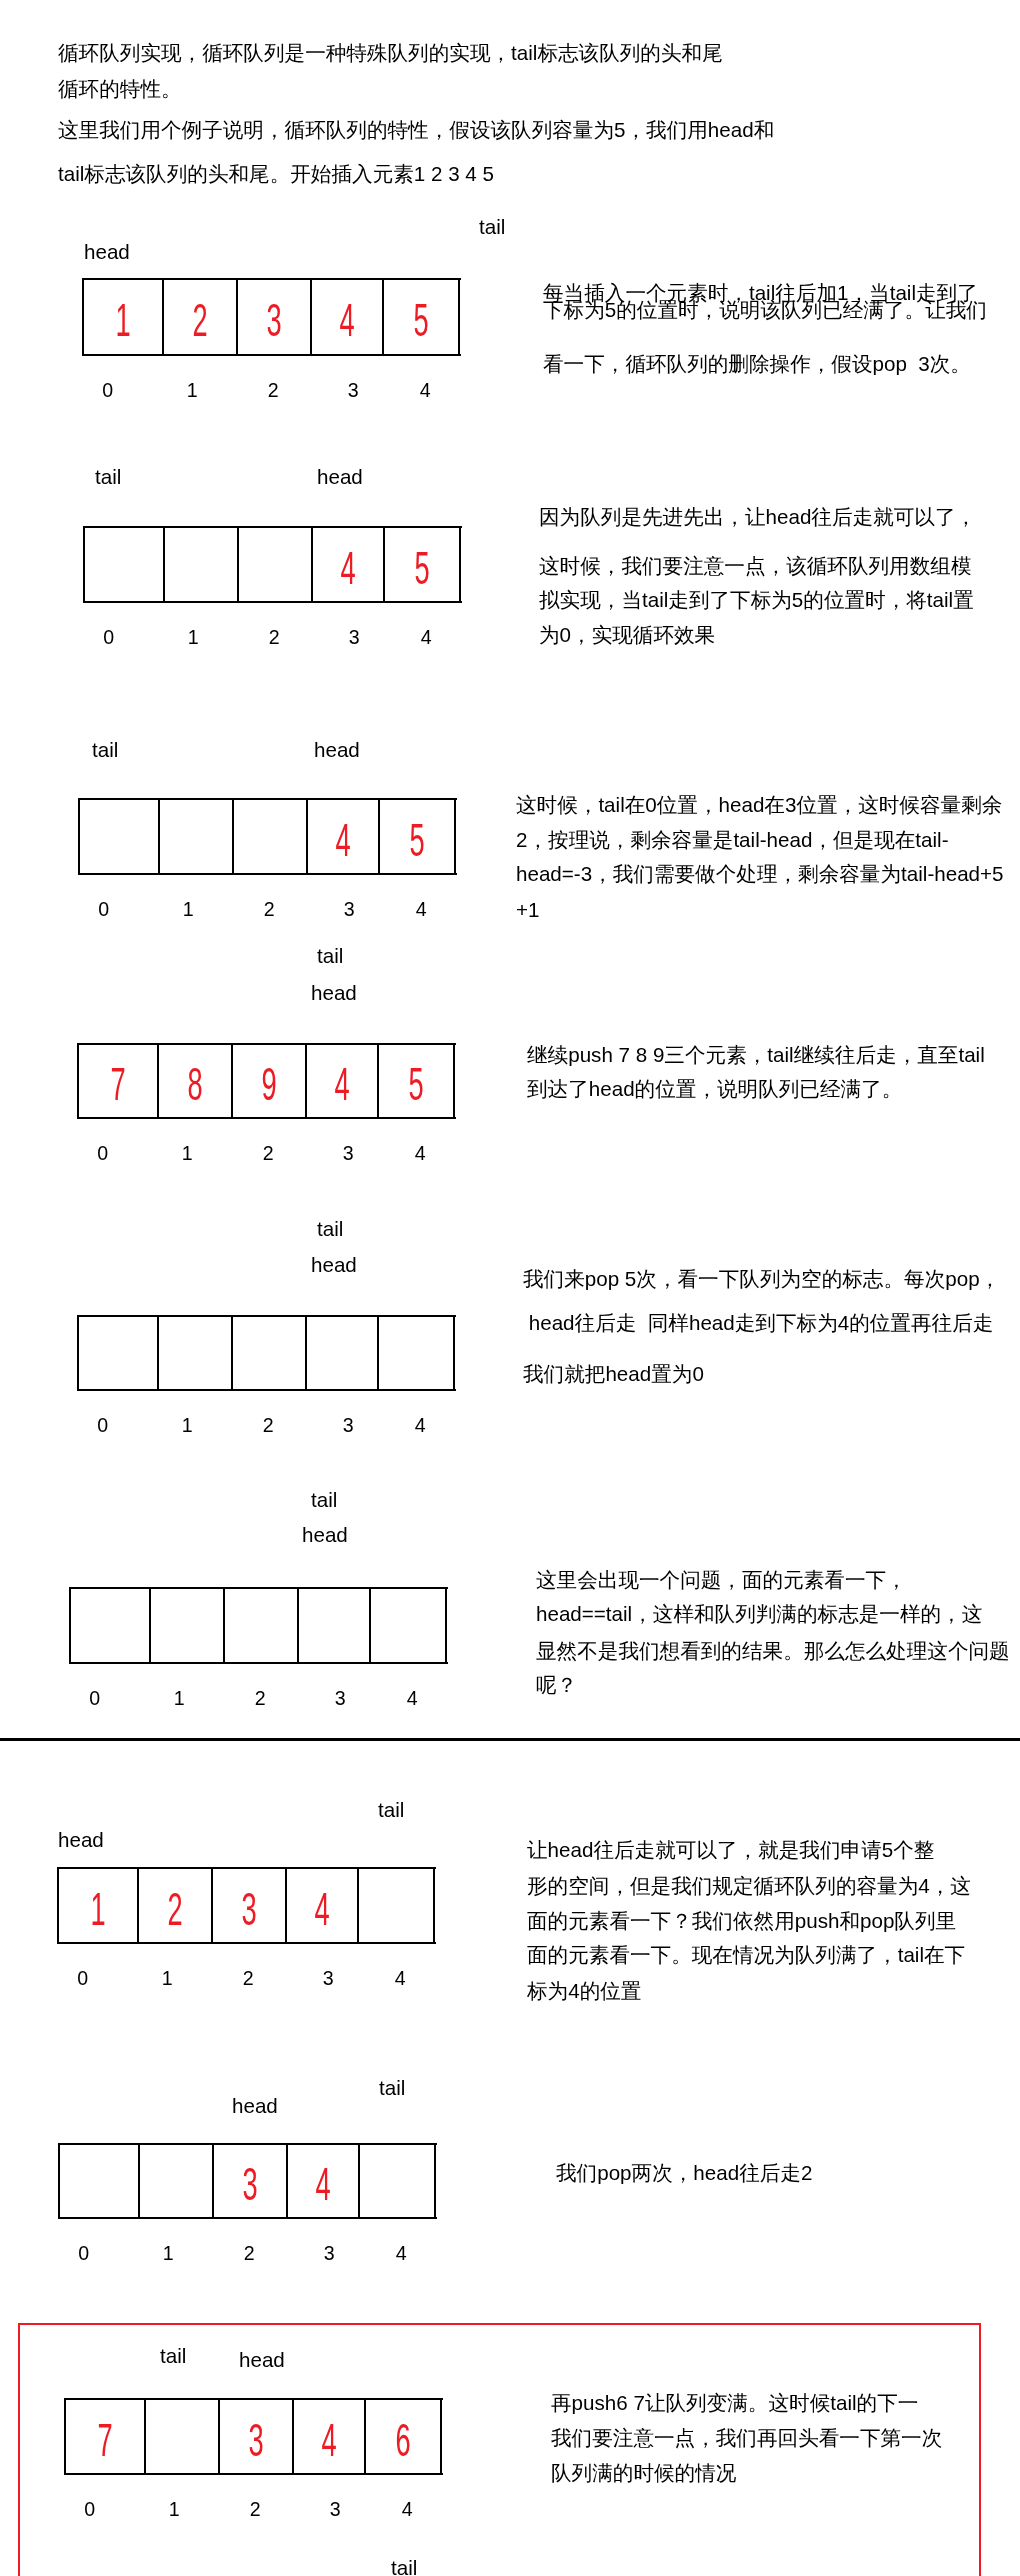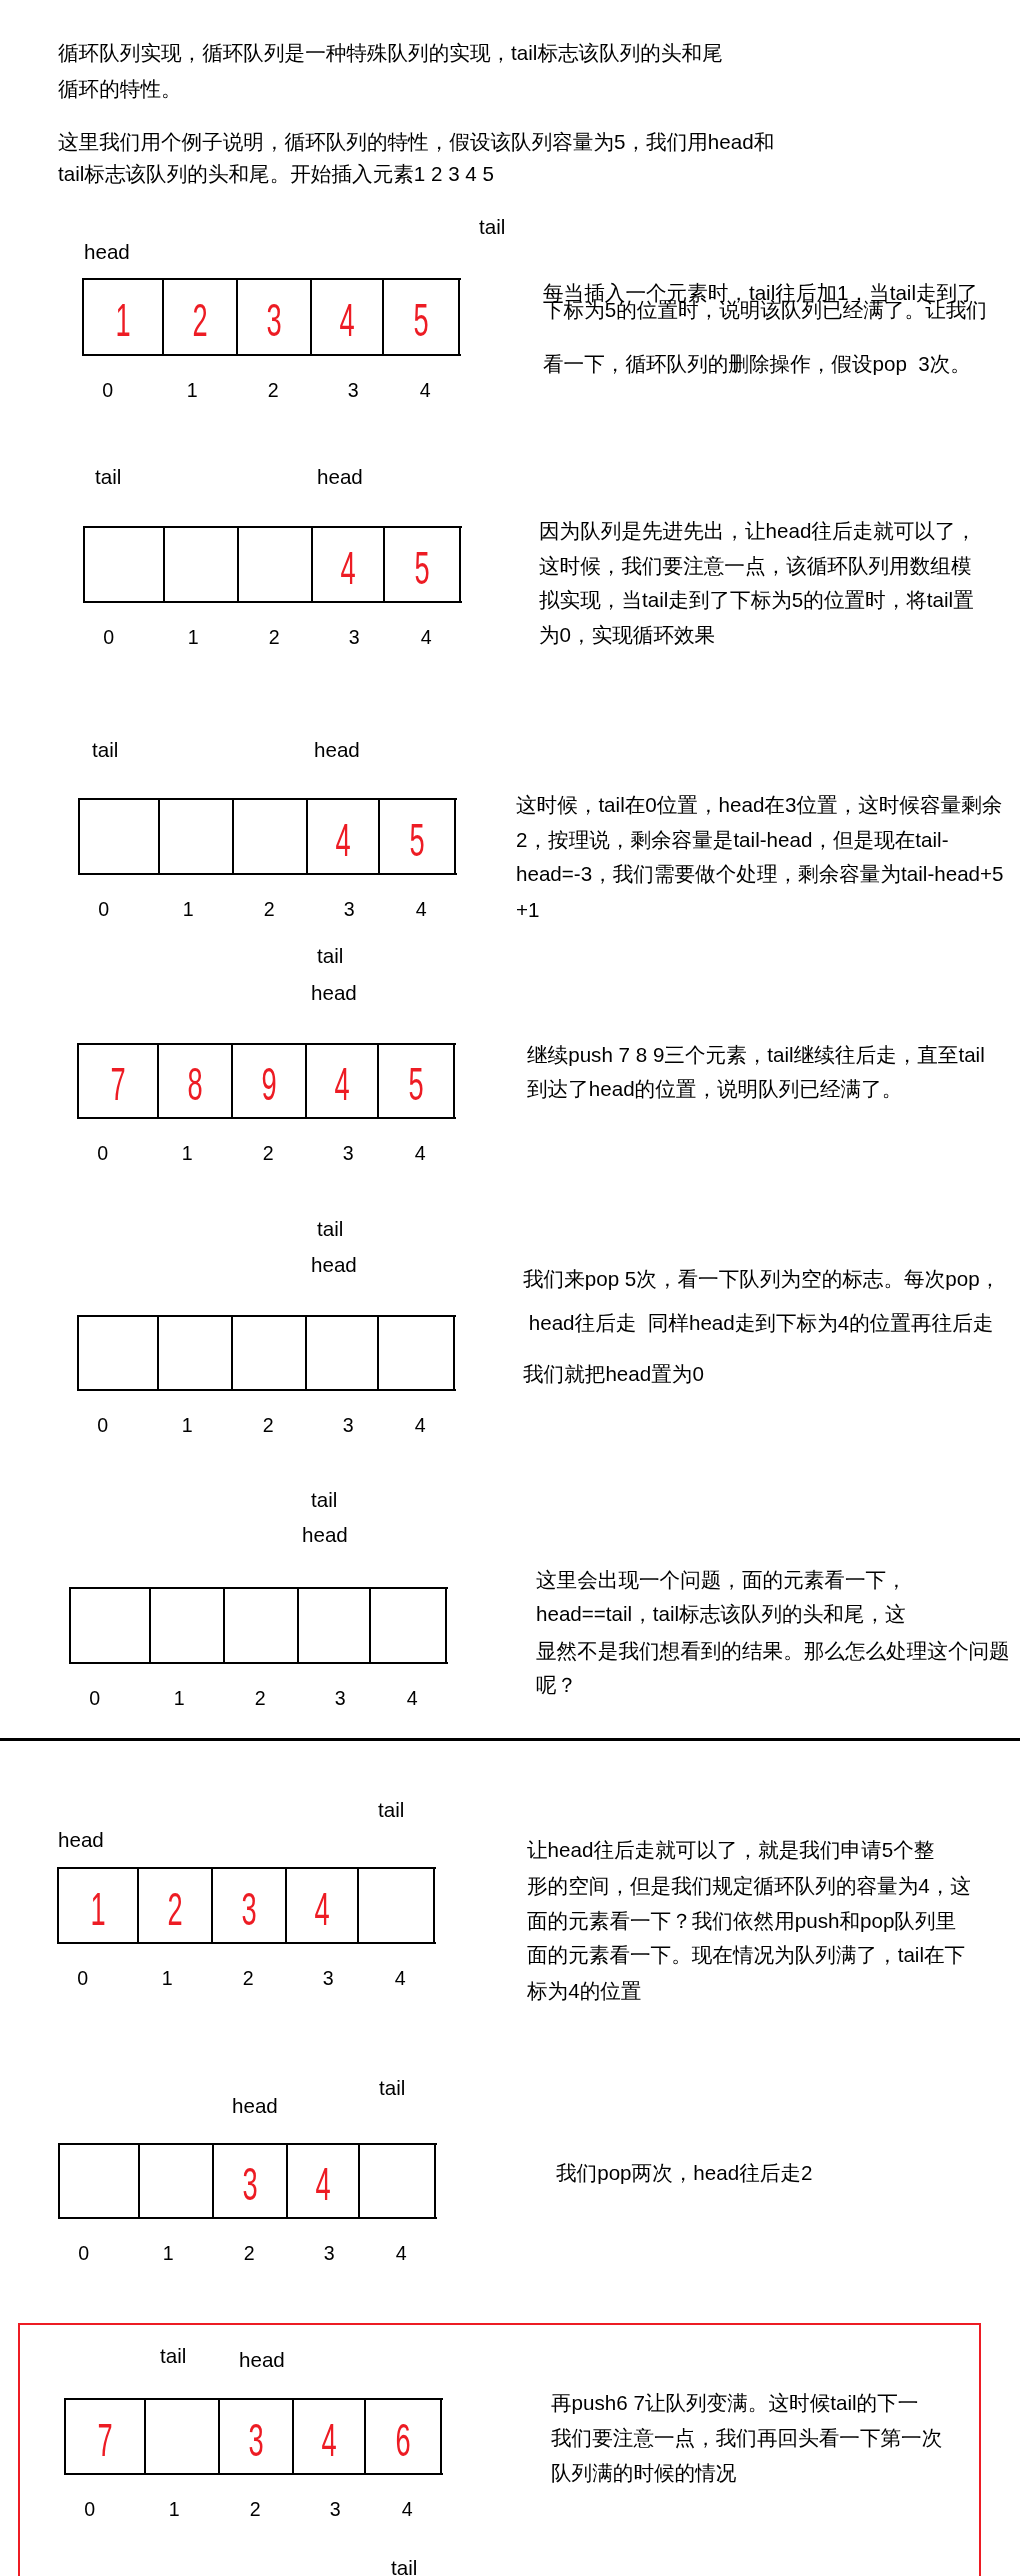--- a/index.html
+++ b/index.html
@@ -25,21 +25,21 @@
 </head>
 <body>
 
 <div id="canvas">
 
   <div>
     <div class="abs txt" style="left:58px;top:40px">循环队列实现，循环队列是一种特殊队列的实现，tail标志该队列的头和尾</div>
     <div class="abs txt" style="left:58px;top:76px">循环的特性。</div>
   </div>
   <div>
-    <div class="abs txt" style="left:58px;top:129px">这里我们用个例子说明，循环队列的特性，假设该队列容量为5，我们用head和</div>
+    <div class="abs txt" style="left:58px;top:117px">这里我们用个例子说明，循环队列的特性，假设该队列容量为5，我们用head和</div>
     <div class="abs txt" style="left:58px;top:161px">tail标志该队列的头和尾。开始插入元素1 2 3 4 5</div>
   </div>
 
   <section>
     <span class="abs lbl" style="left:84px;top:239px">head</span>
     <span class="abs lbl" style="left:479px;top:214px">tail</span>
     <div class="queue" style="left:82px;top:278px;height:78px">
       <div class="cell">
           <span class="hd">1</span>
         </div>
@@ -91,21 +91,21 @@
         </div>
       <div class="idxrow">
         <span class="idx i0">0</span>
         <span class="idx i1">1</span>
         <span class="idx i2">2</span>
         <span class="idx i3">3</span>
         <span class="idx i4">4</span>
       </div>
     </div>
     <div>
-      <div class="abs txt" style="left:539px;top:518px">因为队列是先进先出，让head往后走就可以了，</div>
+      <div class="abs txt" style="left:539px;top:504px">因为队列是先进先出，让head往后走就可以了，</div>
       <div class="abs txt" style="left:539px;top:553px">这时候，我们要注意一点，该循环队列用数组模</div>
       <div class="abs txt" style="left:539px;top:587px">拟实现，当tail走到了下标为5的位置时，将tail置</div>
       <div class="abs txt" style="left:539px;top:622px">为0，实现循环效果</div>
     </div>
   </section>
 
   <section>
     <span class="abs lbl" style="left:92px;top:737px">tail</span>
     <span class="abs lbl" style="left:314px;top:737px">head</span>
     <div class="queue" style="left:78px;top:798px;height:77px">
@@ -229,21 +229,21 @@
       <div class="idxrow">
         <span class="idx i0">0</span>
         <span class="idx i1">1</span>
         <span class="idx i2">2</span>
         <span class="idx i3">3</span>
         <span class="idx i4">4</span>
       </div>
     </div>
     <div>
       <div class="abs txt" style="left:536px;top:1567px">这里会出现一个问题，面的元素看一下，</div>
-      <div class="abs txt" style="left:536px;top:1601px">head==tail，tail标志该队列的头和尾，这</div>
+      <div class="abs txt" style="left:536px;top:1601px">head==tail，这样和队列判满的标志是一样的，这</div>
       <div class="abs txt" style="left:536px;top:1638px">显然不是我们想看到的结果。那么怎么处理这个问题</div>
       <div class="abs txt" style="left:536px;top:1672px">呢？</div>
     </div>
   </section>
 
   <div class="sep" style="left:0;top:1738px;width:514px"></div>
   <div class="sep" style="left:514px;top:1738px;width:506px"></div>
 
   <section>
     <span class="abs lbl" style="left:378px;top:1797px">tail</span>

